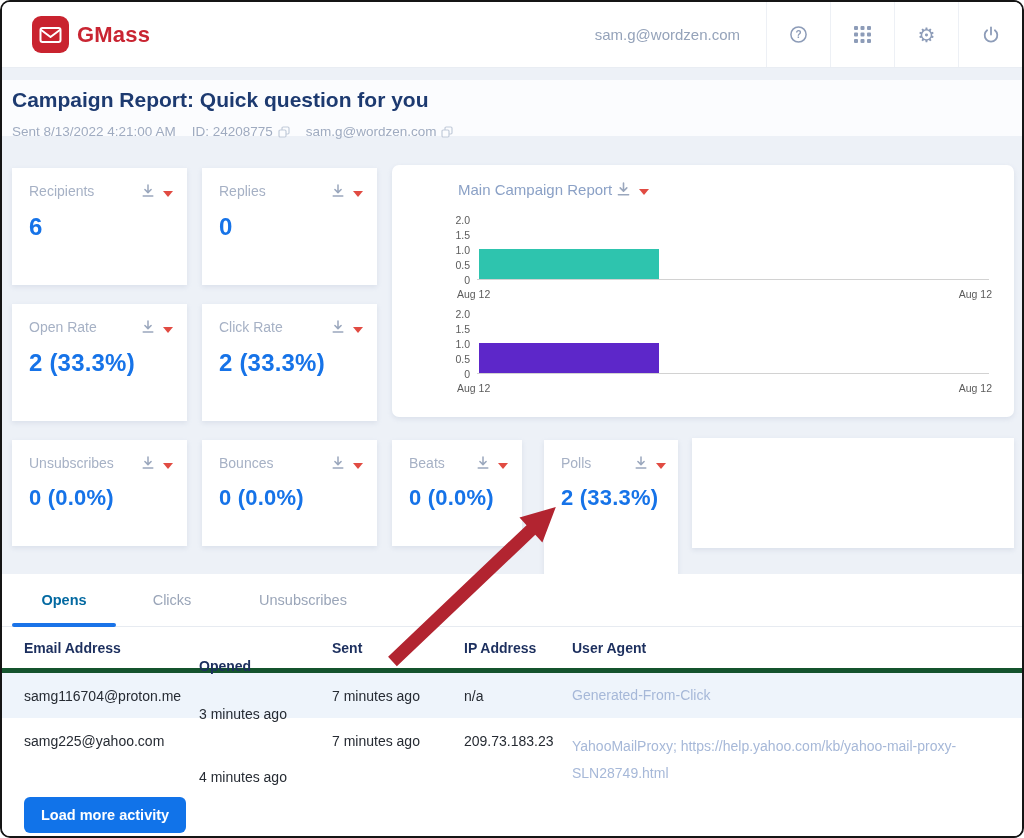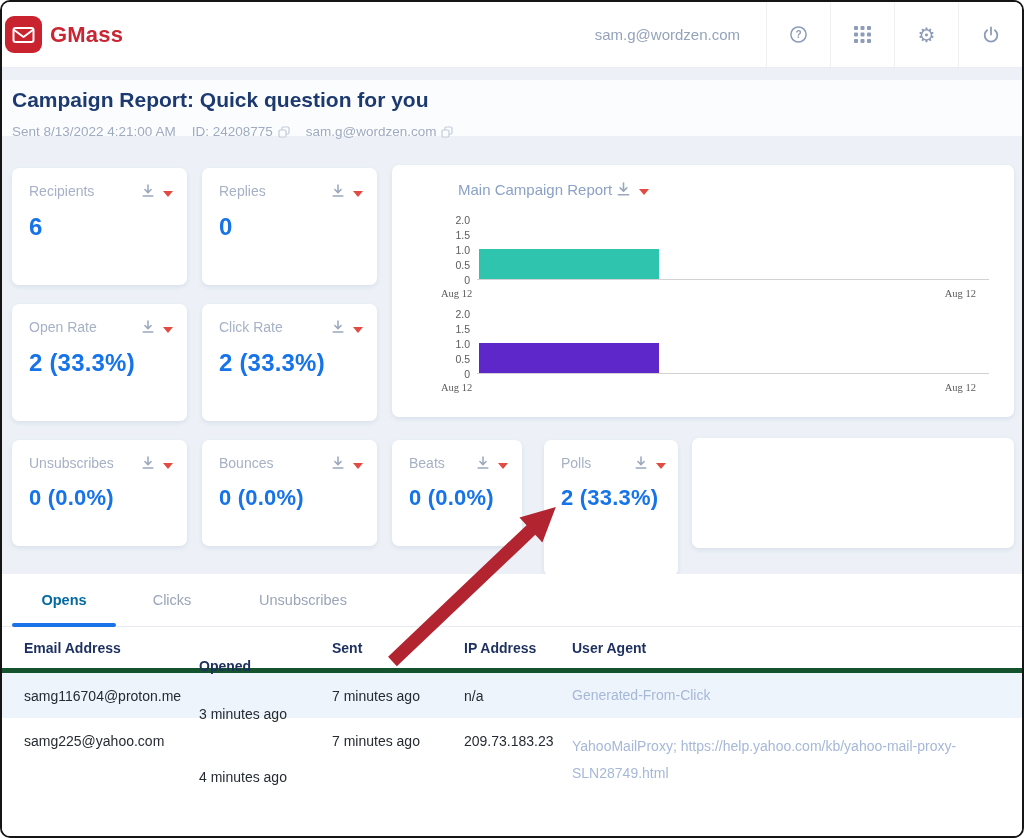--- a/index.html
+++ b/index.html
@@ -11,62 +11,62 @@
     background:#edf1f7; border:2px solid #151515; border-radius:10px;
     overflow:hidden;
   }
 
   
   .topbar {
     position:absolute; top:0; left:0; right:0; height:66px;
     background:#ffffff; border-bottom:1px solid #e9edf3;
     display:flex; align-items:center;
   }
-  .brand-wrap { display:flex; align-items:center; gap:8px; padding-left:3px; }
+  .brand-wrap { display:flex; align-items:center; gap:8px; padding-left:30px; }
   .brand-text { font-size:22px; font-weight:bold; color:#c92532; letter-spacing:.2px; }
   .topbar-right { margin-left:auto; display:flex; align-items:stretch; height:100%; }
   .account-email { display:flex; align-items:center; color:#95a3ba; font-size:15px; padding-right:26px; }
   .icon-cell {
     width:64px; display:flex; align-items:center; justify-content:center;
     border-left:1px solid #edf0f5; color:#8d9cb8; cursor:pointer;
   }
   .gear-glyph { font-size:20px; color:#8d9cb8; line-height:1; }
 
   
   .title-strip { position:absolute; top:78px; left:0; right:0; height:56px; background:#fbfcfe; }
   .page-title { position:absolute; left:10px; top:8px; font-size:21px; font-weight:bold; color:#1d3a70; }
   .meta-row { position:absolute; left:10px; top:44px; display:flex; align-items:center; gap:16px;
               font-size:13.5px; color:#9fabc0; }
   .meta-item { display:flex; align-items:center; gap:5px; }
 
   
   .card {
-    position:absolute; background:#ffffff; border-radius:7px;
+    position:absolute; background:#ffffff; border-radius:0;
     box-shadow:0 2px 5px rgba(140,155,185,.20);
   }
   .card-head { display:flex; align-items:flex-start; justify-content:space-between;
                padding:15px 14px 0 17px; }
   .card-label { font-size:14px; color:#a6b1c5; }
   .icon-group { display:flex; align-items:center; gap:7px; cursor:pointer; }
   .caret-down { width:0; height:0; border-left:5px solid transparent;
                 border-right:5px solid transparent; border-top:6px solid #e14b42; margin-top:5px; }
   .card-value { padding:14px 10px 0 17px; font-size:24px; font-weight:bold; color:#1673e8; letter-spacing:.2px; }
   .card-value.small { font-size:22px; }
 
   
   .chart-card { position:absolute; left:390px; top:163px; width:622px; height:252px;
                 background:#fff; border-radius:7px; box-shadow:0 2px 5px rgba(140,155,185,.20); }
   .chart-title-row { position:absolute; left:34px; top:16px; display:flex; align-items:center; gap:3px;margin-left:32px; }
   .chart-title { font-size:15px; color:#8ba1c6; }
   .plot { position:absolute; left:85px; width:512px; height:60px; border-bottom:1px solid #d2d2d2; }
   .plot .bar { position:absolute; left:2px; bottom:0; width:180px; }
   .yticks { position:absolute; width:38px; text-align:right; font-size:10.5px; color:#5b5b5b; }
   .yticks span { display:block; height:15px; line-height:15px; }
-  .xlabels { position:absolute; left:49px; width:535px; display:flex; justify-content:space-between;
-             font-size:10.5px; color:#5b5b5b;font-family:Liberation Serif, serif; }
+  .xlabels { position:absolute; left:65px; width:535px; display:flex; justify-content:space-between;
+             font-size:10.5px; color:#5b5b5b; }
 
   
   .activity { position:absolute; top:572px; left:0; right:0; bottom:0; background:#ffffff; }
   .tabs { position:relative; display:flex; height:53px; padding-left:10px;
           border-bottom:1px solid #e7ebf1; }
   .tab { position:relative; display:flex; align-items:center; justify-content:center;
          font-size:14.5px; color:#9aa5b8; cursor:pointer; }
   .tab.active { color:#0369a1; font-weight:bold; }
   .tab.active::after { content:""; position:absolute; left:0; right:0; bottom:-1px; height:4px;
                        background:#1a73e8; border-radius:2px; }
@@ -335,19 +335,20 @@
     </div>
 
     <div class="t-row data-row row-b">
       <div class="col-email">samg225@yahoo.com</div>
       <div class="col-opened">4 minutes ago</div>
       <div class="col-sent">7 minutes ago</div>
       <div class="col-ip">209.73.183.23</div>
       <div class="col-ua ua-text">YahooMailProxy; https://help.yahoo.com/kb/yahoo-mail-proxy-SLN28749.html</div>
     </div>
 
+    <button class="load-more">Load more activity</button>
   </div>
 
   <svg class="arrow-overlay" viewBox="0 0 1024 838">
     <polygon points="387.6,657.2 526.6,525.2 519.5,517.5 556,507 542.5,542.5 535.4,534.8 396.4,666.8" fill="#b22430"></polygon>
   </svg>
 
 </div>
 
 </body></html>

